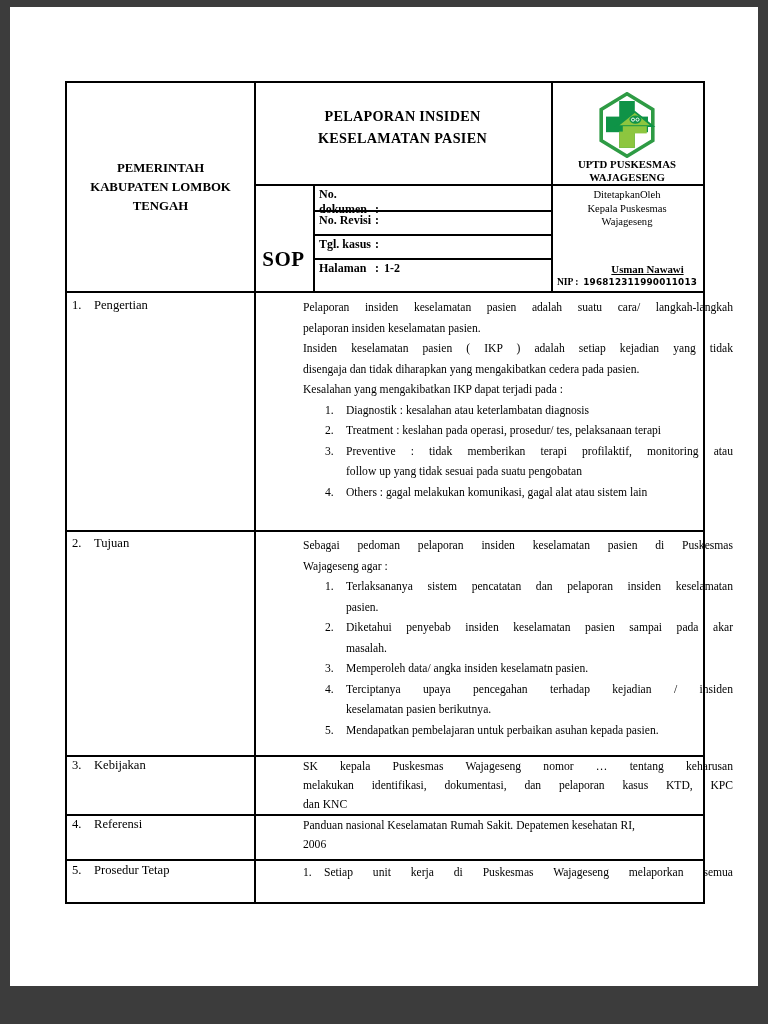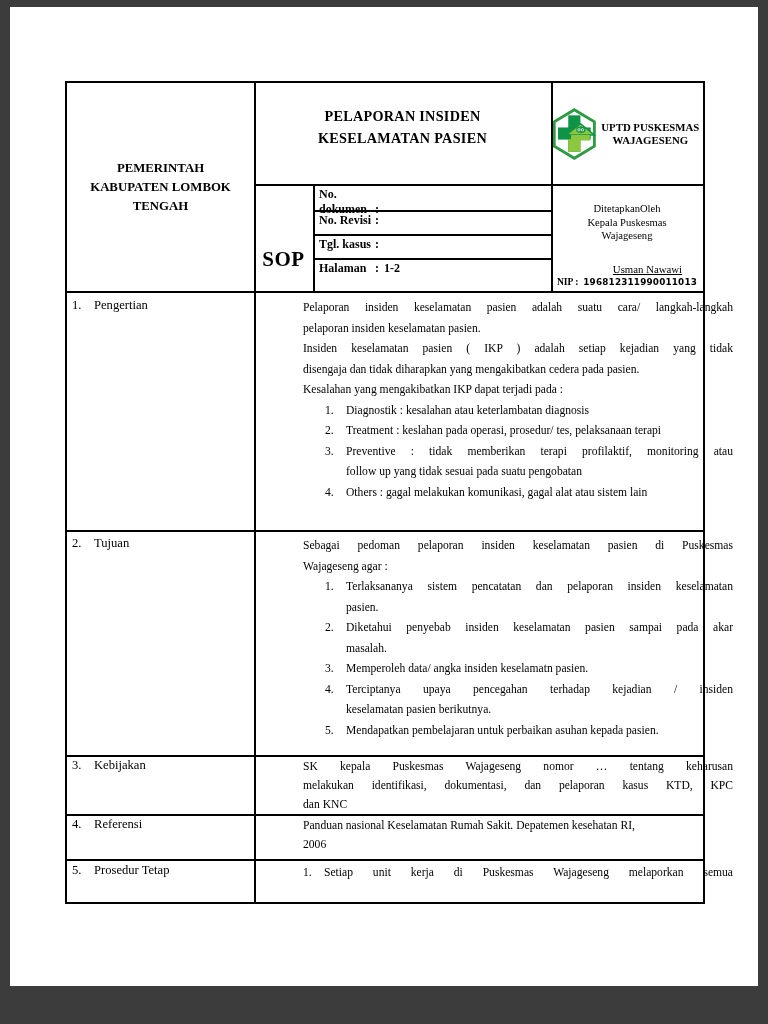--- a/index.html
+++ b/index.html
@@ -23,31 +23,31 @@
   .hl-b1 { top:447px; left:0; width:636px; }
   .hl-b2 { top:672px; left:0; width:636px; }
   .hl-b3 { top:731px; left:0; width:636px; }
   .hl-b4 { top:776px; left:0; width:636px; }
 
   .cell { position:absolute; }
   .cell-org { left:0; top:0; width:187px; height:208px; display:flex; align-items:center; justify-content:center; }
   .org-text { width:152px; text-align:center; font-weight:bold; font-size:12.8px; line-height:19px; }
   .cell-title { left:187px; top:0; width:297px; height:87px; display:flex; align-items:center; justify-content:center; }
   .title-text { width:220px; text-align:center; font-weight:bold; font-size:14.2px; line-height:22px; letter-spacing:0.3px; }
-  .cell-logo { left:484px; top:0; width:152px; height:101px; display:flex; align-items:center; justify-content:flex-end; padding-bottom:1px; }
+  .cell-logo { left:484px; top:0; width:152px; height:101px; display:flex; flex-direction:column; align-items:center; justify-content:flex-end; padding-bottom:1px; }
   .unit-text { width:140px; text-align:center; font-weight:bold; font-size:10.8px; line-height:13px; }
   .cell-sop { left:187px; top:101px; width:59px; height:107px; display:flex; align-items:center; justify-content:center; }
   .sop-text { font-weight:bold; font-size:21px; letter-spacing:0.5px;margin-top:44px; }
   .sub-row { position:absolute; left:246px; width:238px; padding:3px 0 0 6px; font-weight:bold; font-size:12px; }
   .f-label { display:inline-block; width:56px; }
   .f-sep { display:inline-block; margin-right:5px; }
   .cell-approve { left:484px; top:101px; width:152px; height:107px; }
-  .app-lines { padding-top:18px; text-align:center; font-size:10.6px; line-height:13.5px; }
+  .app-lines { padding-top:4px; text-align:center; font-size:10.6px; line-height:13.5px; }
   .signer-block { position:absolute; bottom:3px; left:0; right:0; text-align:center; }
-  .signer { font-weight:normal; text-decoration:underline; font-size:10.8px; line-height:13px;padding-left:41px; }
+  .signer { font-weight:bold; text-decoration:underline; font-size:10.8px; line-height:13px;padding-left:41px; }
   .nip { font-weight:bold; font-size:9.6px; line-height:12px; white-space:nowrap; }
   .nip-num { font-family:"DejaVu Sans", sans-serif; font-size:8.8px; letter-spacing:0.2px; }
 
   .rlabel { position:absolute; left:0; width:187px; display:flex; font-size:12.6px; }
   .rnum { margin-left:5px; width:22px; flex:none; }
   .rbody { position:absolute; left:187px; width:430px; padding-left:9px; padding-right:10px; font-size:11.6px; line-height:20.5px;margin-left:40px; }
   .rbody.tight { line-height:19px; }
   .pt7 { padding-top:7px; } .pt6 { padding-top:6px; } .pt3 { padding-top:3px; } .pt2 { padding-top:2px; } .pt4 { padding-top:4px; }
   .ln { text-align:justify; }
   .ln.j { text-align-last:justify; }

